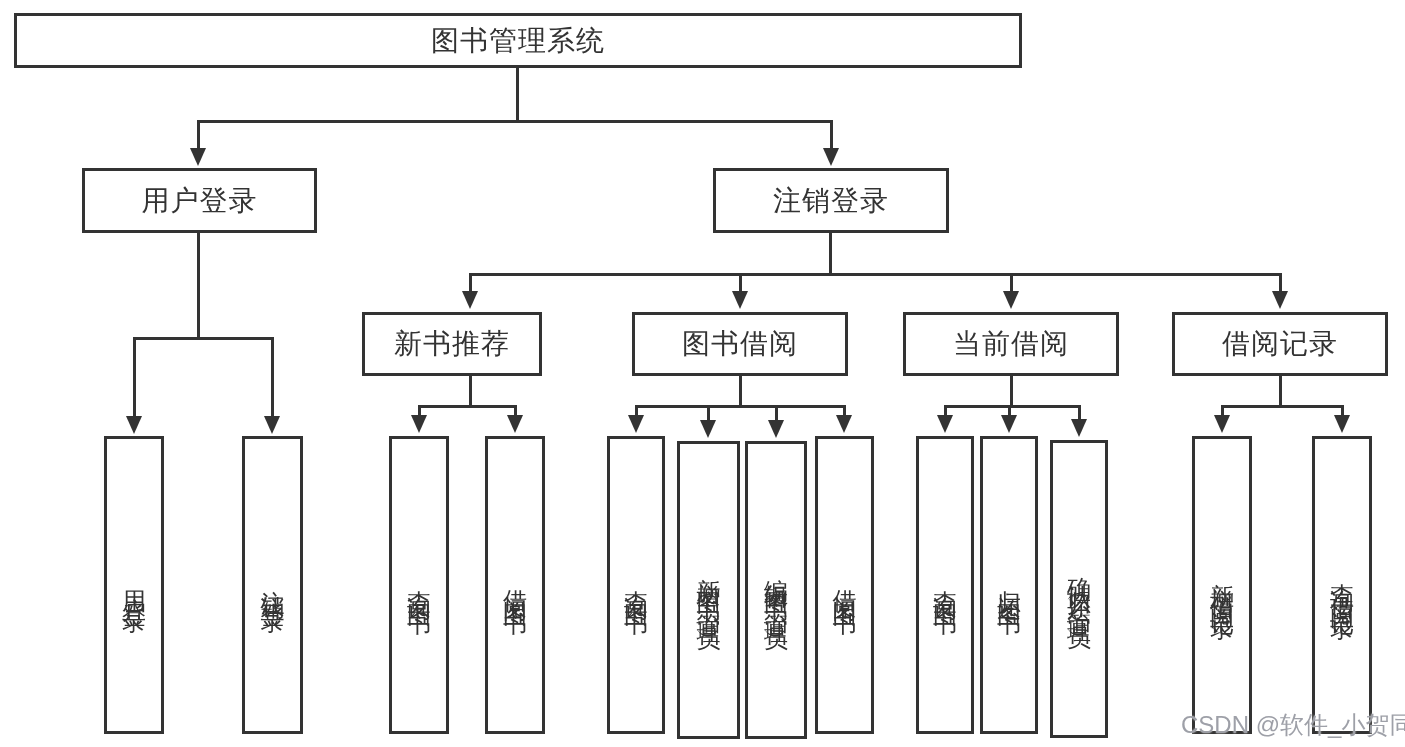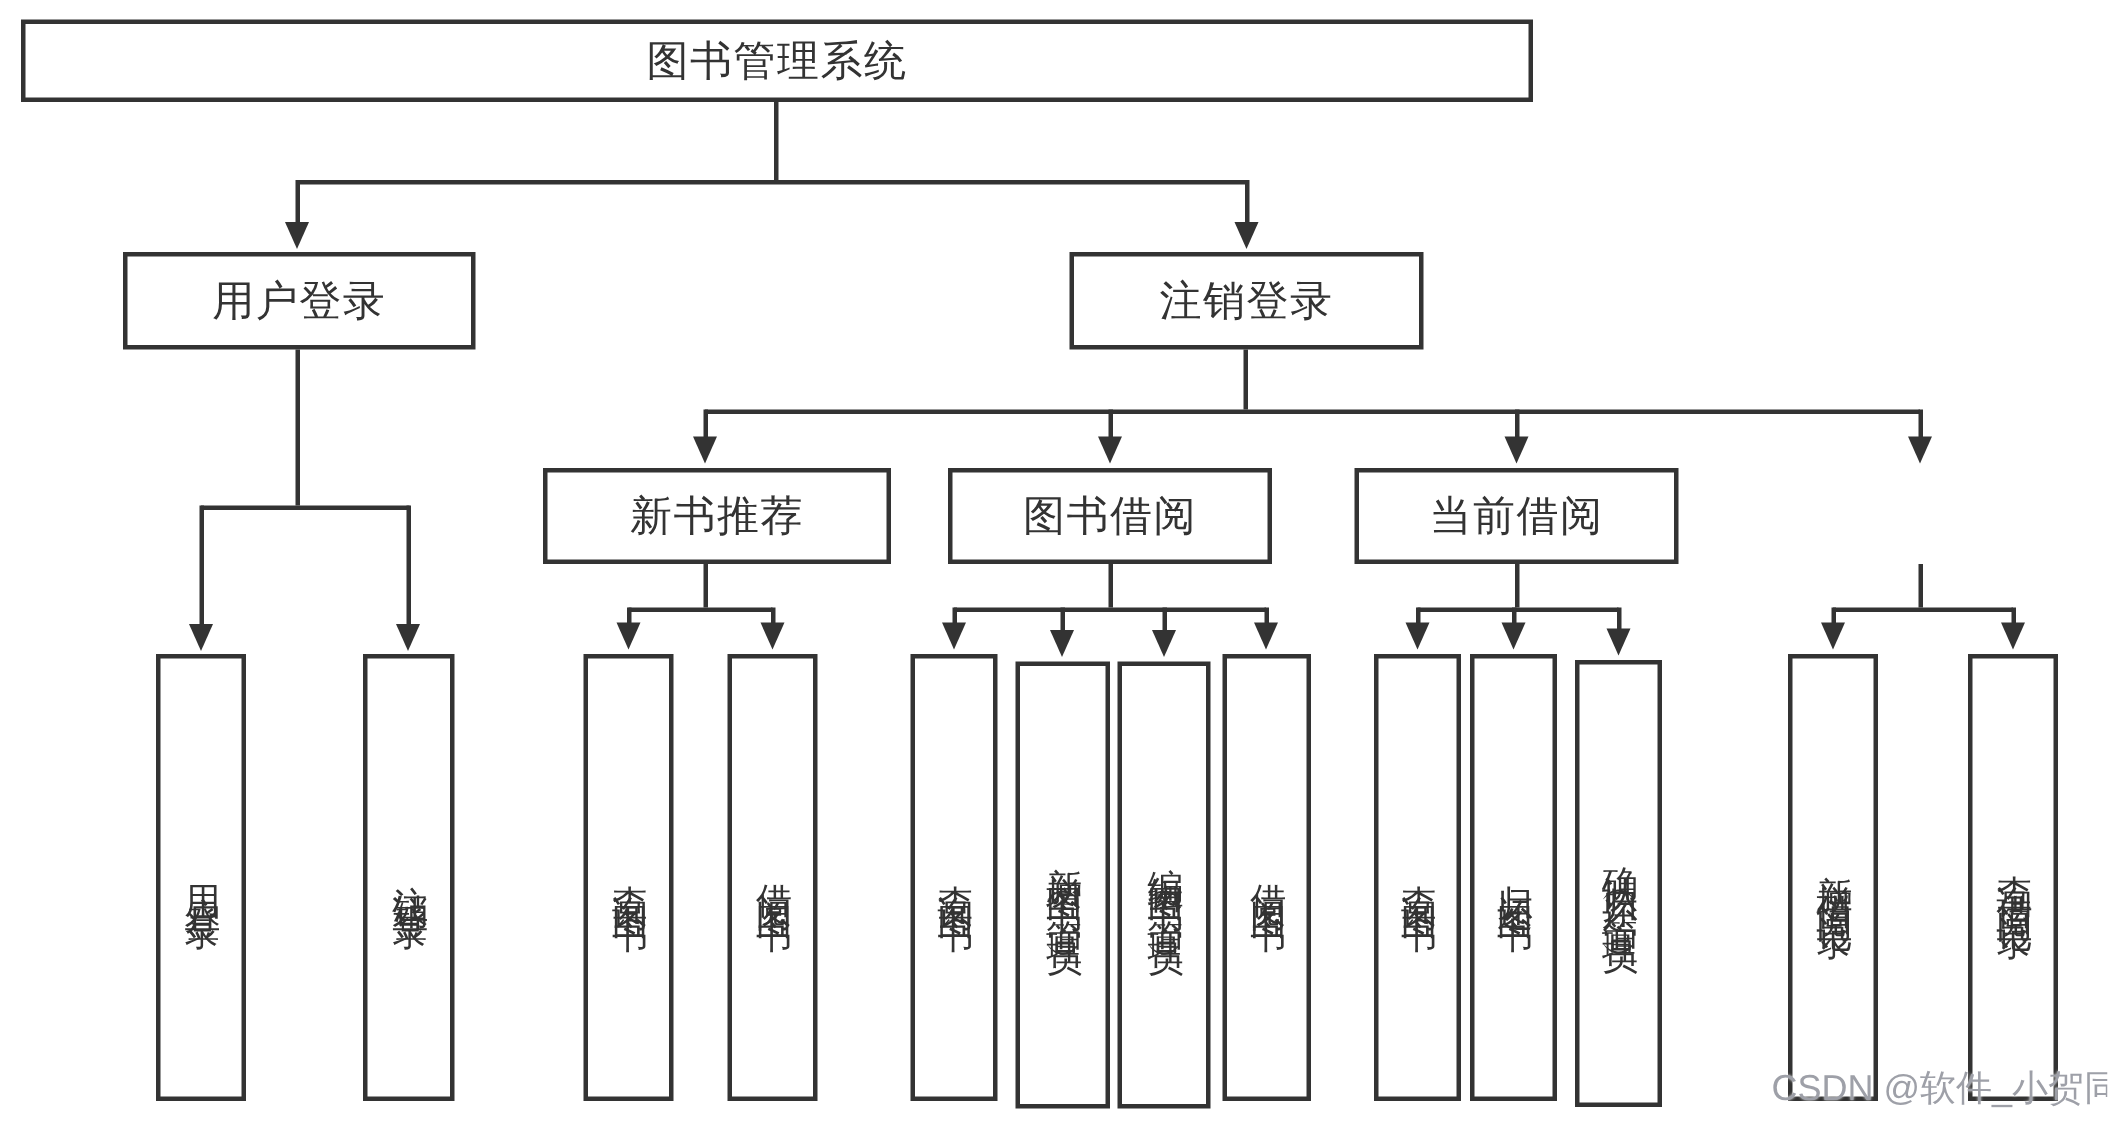--- a/index.html
+++ b/index.html
@@ -101,28 +101,31 @@
     <span>注销登录</span>
   </div>
 
   <div class="vline" style="left:829px; top:233px; height:40px;"></div>
   <div class="hline" style="left:470px; top:273px; width:810px;"></div>
   <div class="arrow" style="left:462px; top:273px; height:36px;"></div>
   <div class="arrow" style="left:732px; top:273px; height:36px;"></div>
   <div class="arrow" style="left:1003px; top:273px; height:36px;"></div>
   <div class="arrow" style="left:1272px; top:273px; height:36px;"></div>
 
-  <div class="node hnode" style="left:362px; top:312px; width:232px; height:64px;font-family:Liberation Mono, monospace;">
+  <div class="node hnode" style="left:362px; top:312px; width:180px; height:64px;font-family:Liberation Mono, monospace;">
     <span>新书推荐</span>
   </div>
   <div class="node hnode" style="left:903px; top:312px; width:216px; height:64px;">
     <span>当前借阅</span>
   </div>
   <div class="node hnode" style="left:632px; top:312px; width:216px; height:64px;">
     <span>图书借阅</span>
+  </div>
+  <div class="node hnode" style="left:1172px; top:312px; width:216px; height:64px;">
+    <span>借阅记录</span>
   </div>
 
   <div class="vline" style="left:469px; top:376px; height:29px;"></div>
   <div class="hline" style="left:419px; top:405px; width:96px;"></div>
   <div class="arrow" style="left:411px; top:405px; height:28px;"></div>
   <div class="arrow" style="left:507px; top:405px; height:28px;"></div>
   <div class="node vnode" style="left:389px; top:436px; width:60px; height:298px;">
     <span>查询图书</span>
   </div>
   <div class="node vnode" style="left:485px; top:436px; width:60px; height:298px;">

